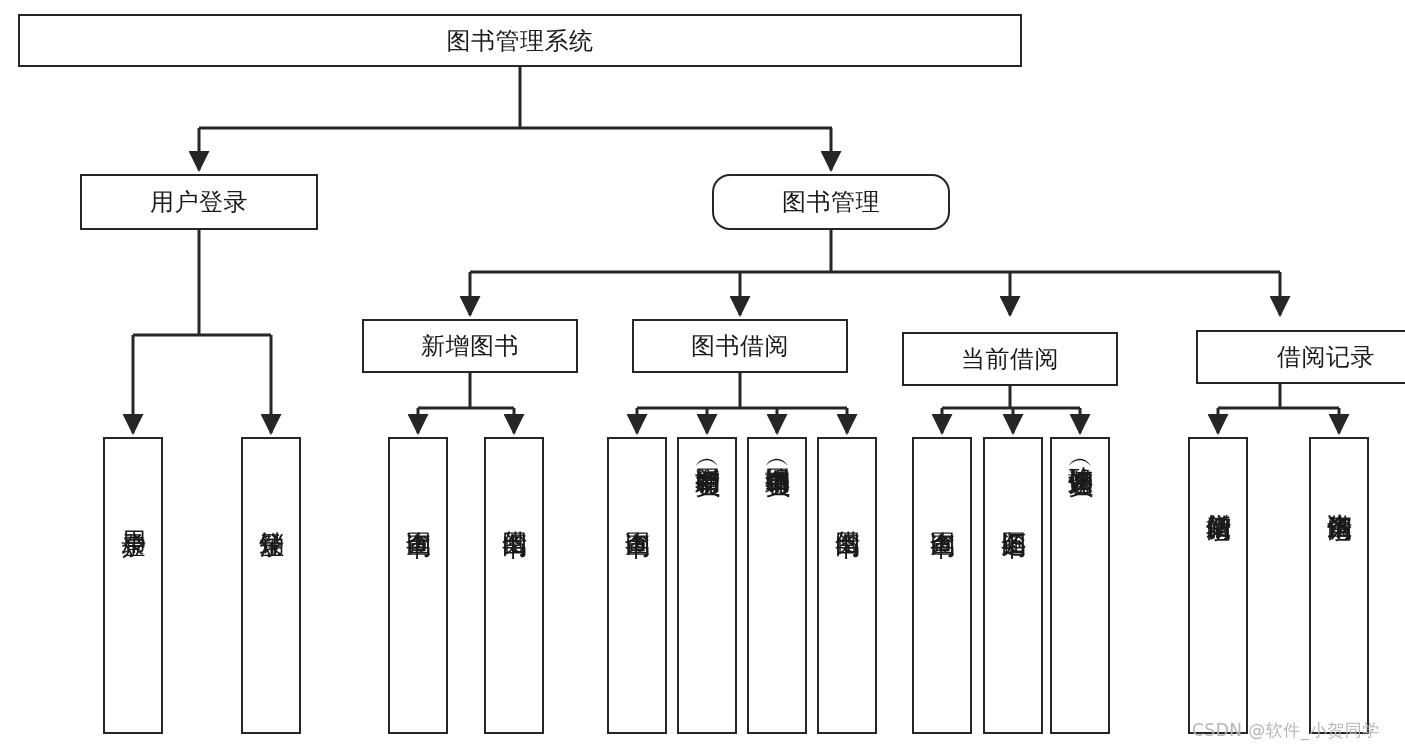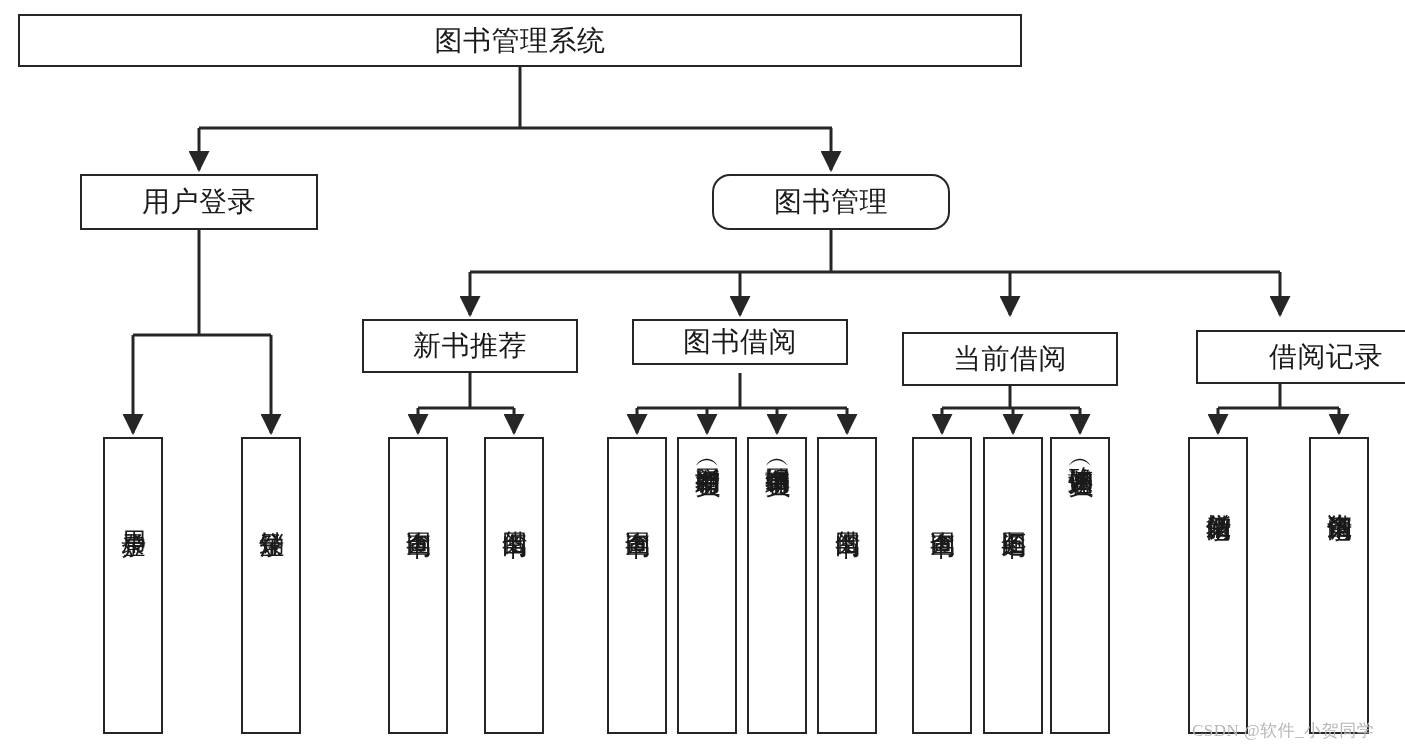--- a/index.html
+++ b/index.html
@@ -34,21 +34,21 @@
     color: #1a1a1a;
   }
   .node-label {
     display: block;
     text-align: center;
     line-height: 1.0;
     white-space: nowrap;
   }
   
   .node.horiz .node-label {
-    font-size: 28px;
+    font-size: 24px;
     letter-spacing: 0.5px;
   }
   
   .node.vert {
     align-items: flex-start;
     justify-content: center;
     padding-top: 0;
   }
   .node.vert .node-label {
     writing-mode: vertical-rl;
@@ -129,23 +129,23 @@
   </div>
 
   <div class="node horiz" style="left:80px; top:174px; width:238px; height:56px;">
     <span class="node-label">用户登录</span>
   </div>
   <div class="node horiz" style="left:712px; top:174px; width:238px; height:56px;border-radius:18px;">
     <span class="node-label">图书管理</span>
   </div>
 
   <div class="node horiz" style="left:362px; top:319px; width:216px; height:54px;">
-    <span class="node-label">新书推荐</span>
+    <span class="node-label">新增图书</span>
   </div>
-  <div class="node horiz" style="left:632px; top:319px; width:216px; height:46px;align-items:center;">
+  <div class="node horiz" style="left:632px; top:319px; width:216px; height:54px;align-items:center;">
     <span class="node-label">图书借阅</span>
   </div>
   <div class="node horiz" style="left:902px; top:332px; width:216px; height:54px;">
     <span class="node-label">当前借阅</span>
   </div>
   <div class="node horiz" style="left:1172px; top:330px; width:260px; height:54px;margin-left:24px;">
     <span class="node-label">借阅记录</span>
   </div>
 
   <div class="node vert short" style="left:103px; top:437px; width:60px; height:297px;">
@@ -181,15 +181,15 @@
   <div class="node vert long" style="left:1050px; top:437px; width:60px; height:297px;">
     <span class="node-label">确认归还（管理员）</span>
   </div>
   <div class="node vert mid" style="left:1188px; top:437px; width:60px; height:297px;">
     <span class="node-label">新增借阅记录</span>
   </div>
   <div class="node vert mid" style="left:1309px; top:437px; width:60px; height:297px;">
     <span class="node-label">查询借阅记录</span>
   </div>
 
-  <div class="watermark" style="left:1192px; top:719px;font-family:Liberation Serif, serif;">CSDN @软件_小贺同学</div>
+  <div class="watermark" style="left:1192px; top:719px;">CSDN @软件_小贺同学</div>
 
 </div>
 
 </body></html>

